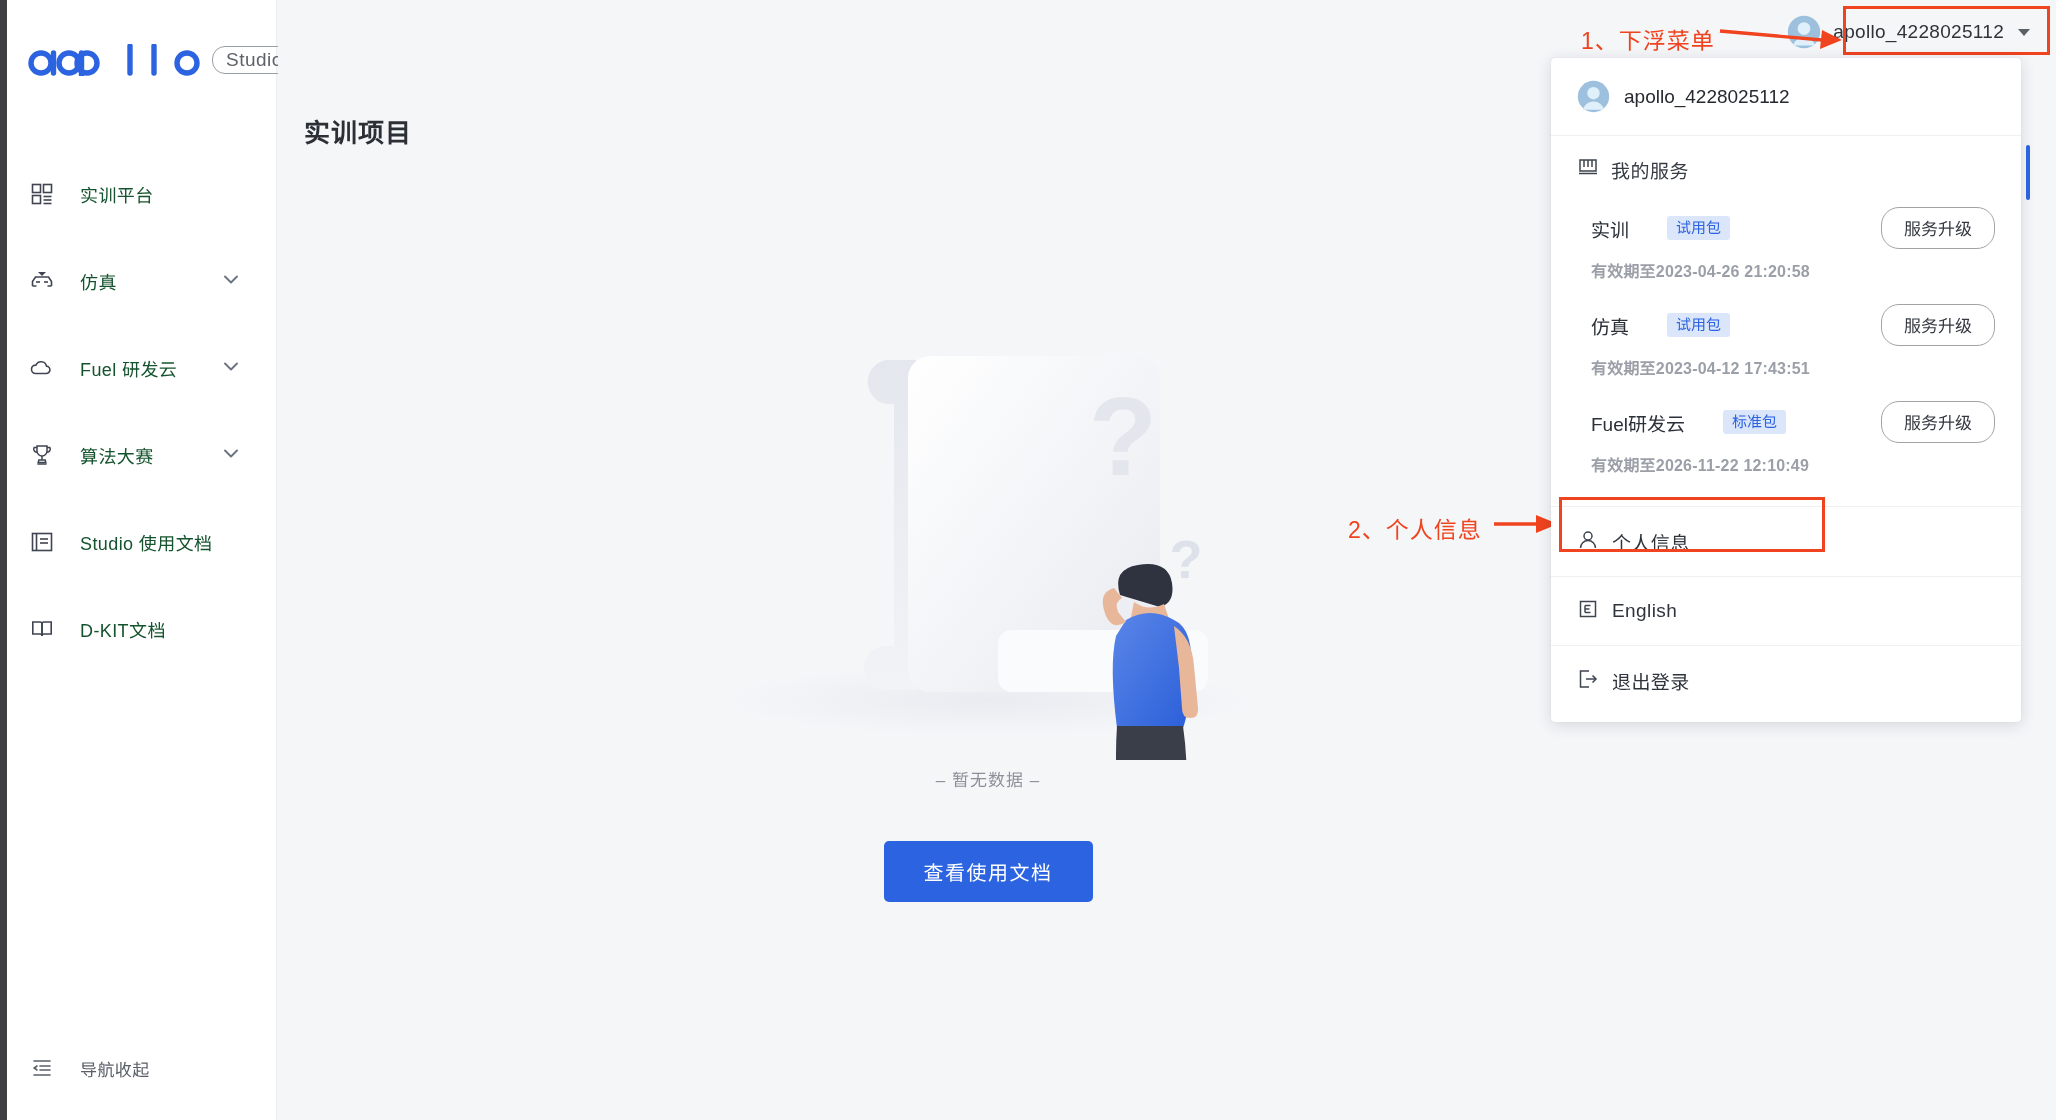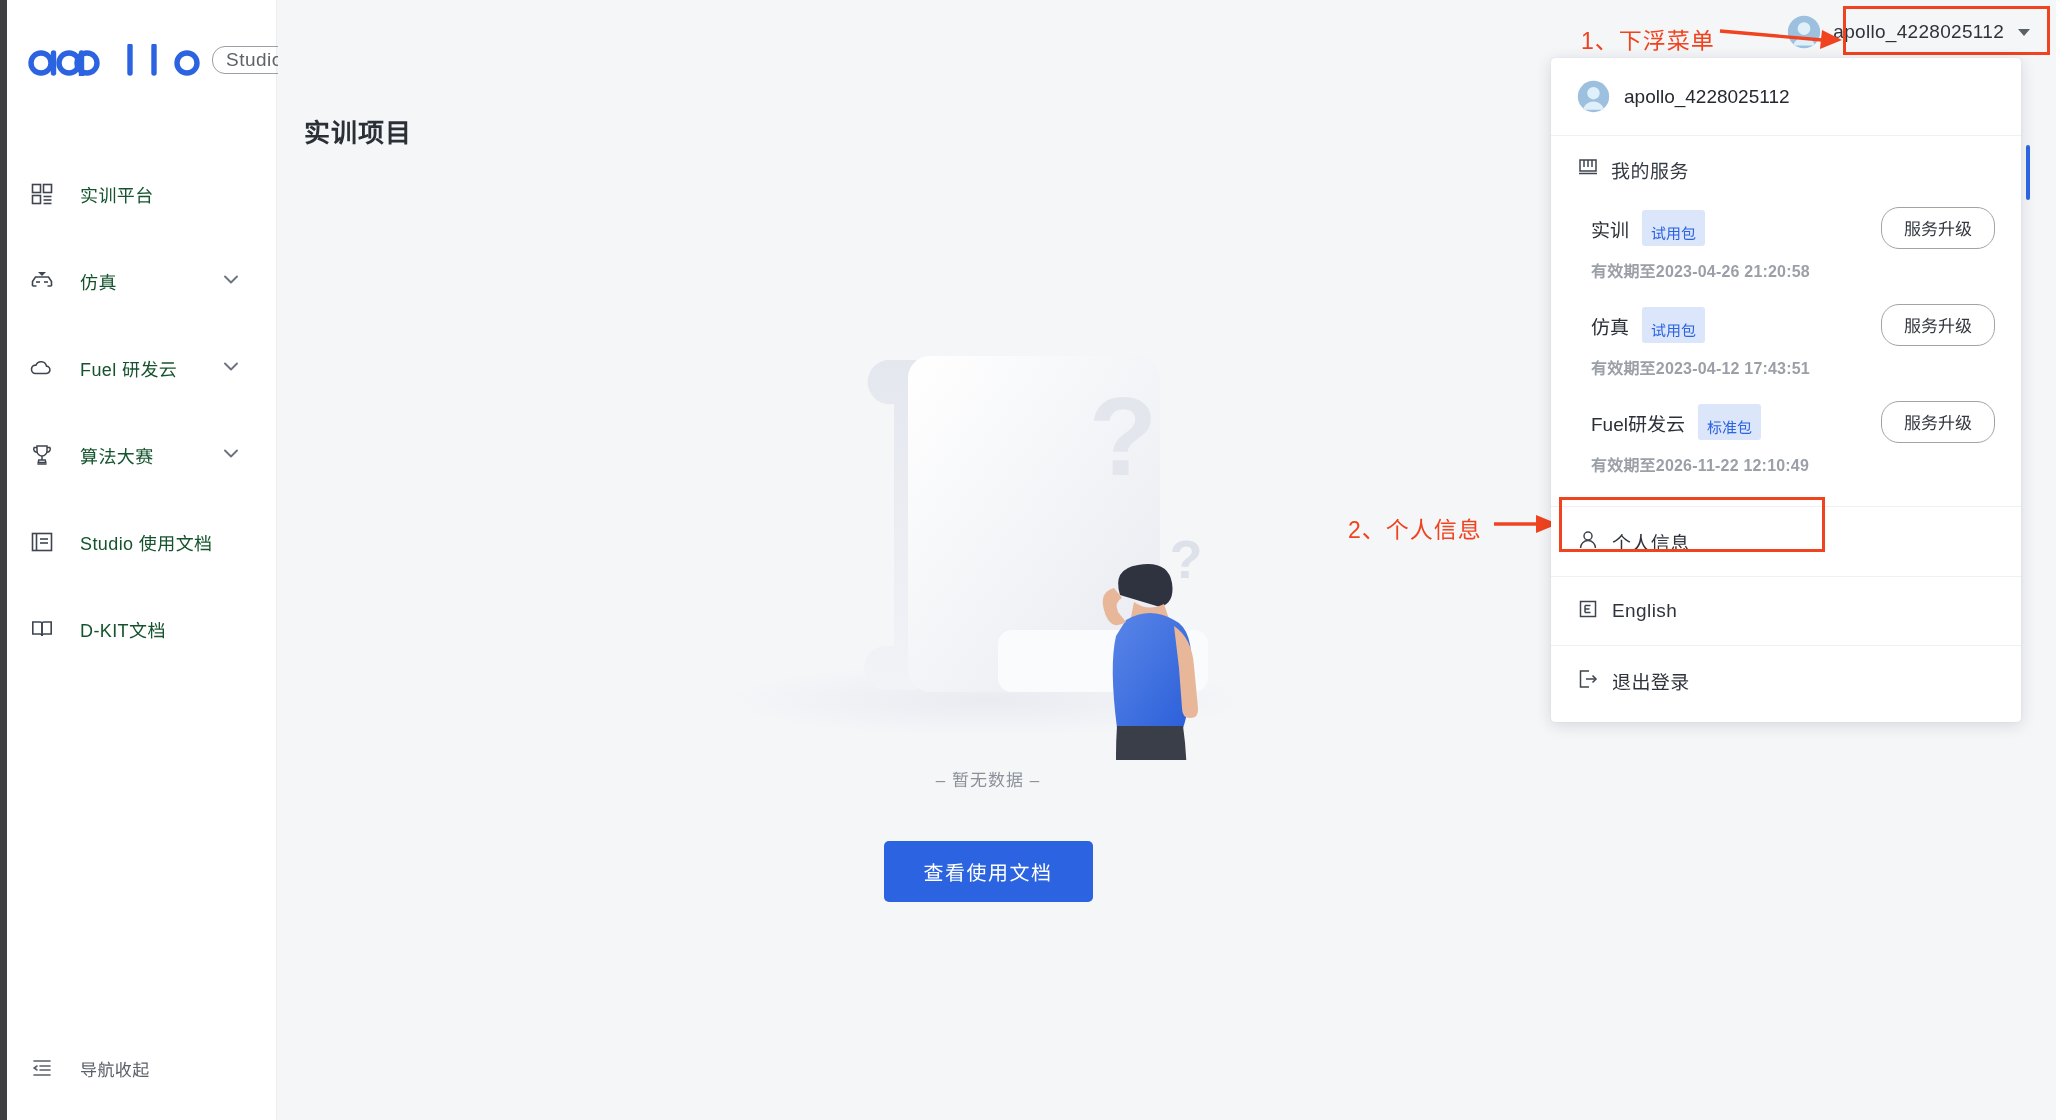--- a/index.html
+++ b/index.html
@@ -176,29 +176,28 @@
   .dd-user-name { font-size: 19px; color: #262a30; }
 
   .dd-section { padding: 20px 0 8px 0; }
   .dd-svc-head {
     display: flex; gap: 12px;
     padding-left: 26px; margin-bottom: 24px;
   }
   .dd-svc-head .lbl { font-size: 19px; color: #363b44; letter-spacing: .5px;}
 
   .svc-row { padding: 0 26px 0 40px; margin-bottom: 22px; }
-  .svc-top { display: flex; align-items: center; }
+  .svc-top { display: flex; align-items: center; gap: 38px; }
   .svc-name { font-size: 19px; color: #2b3038; white-space: nowrap; }
   .svc-badge {
-    margin-left: 13px;
     background: #dce6fb;
     color: #2b63e0;
     font-size: 15px;
     border-radius: 3px;
-    padding: 16px 9px 5px 9px;
+    padding: 4px 9px 5px 9px;
     line-height: 1;
     white-space: nowrap;
   }
   .svc-btn {
     margin-left: auto;
     border: 1px solid #a3a3a3;
     border-radius: 18px;
     background: #fff;
     color: #343941;
     font-size: 17px;

